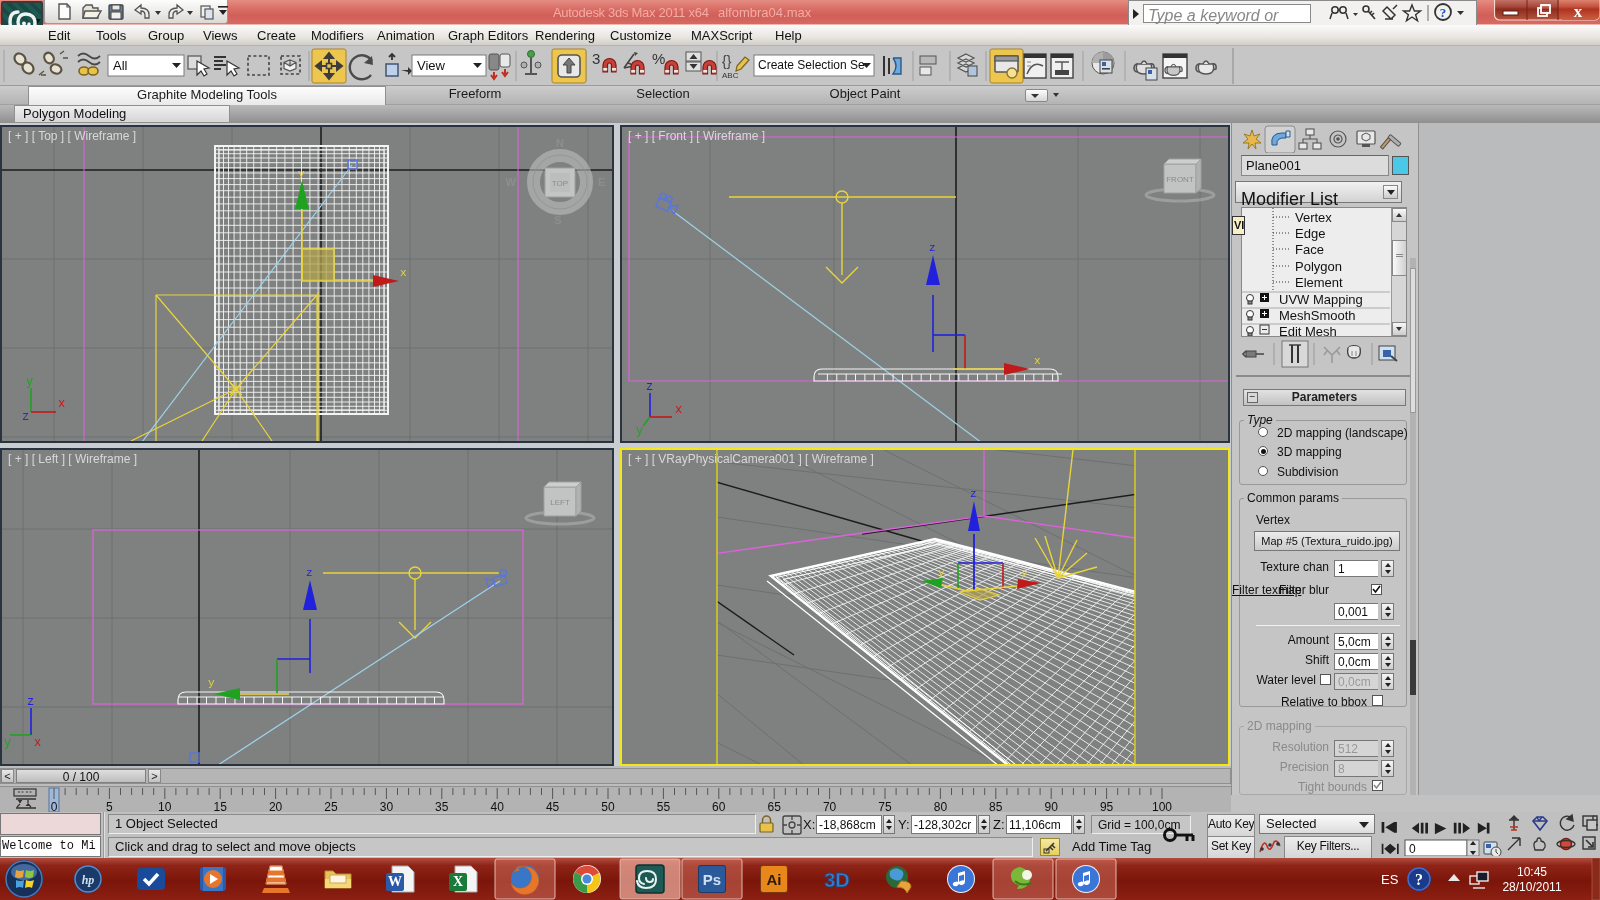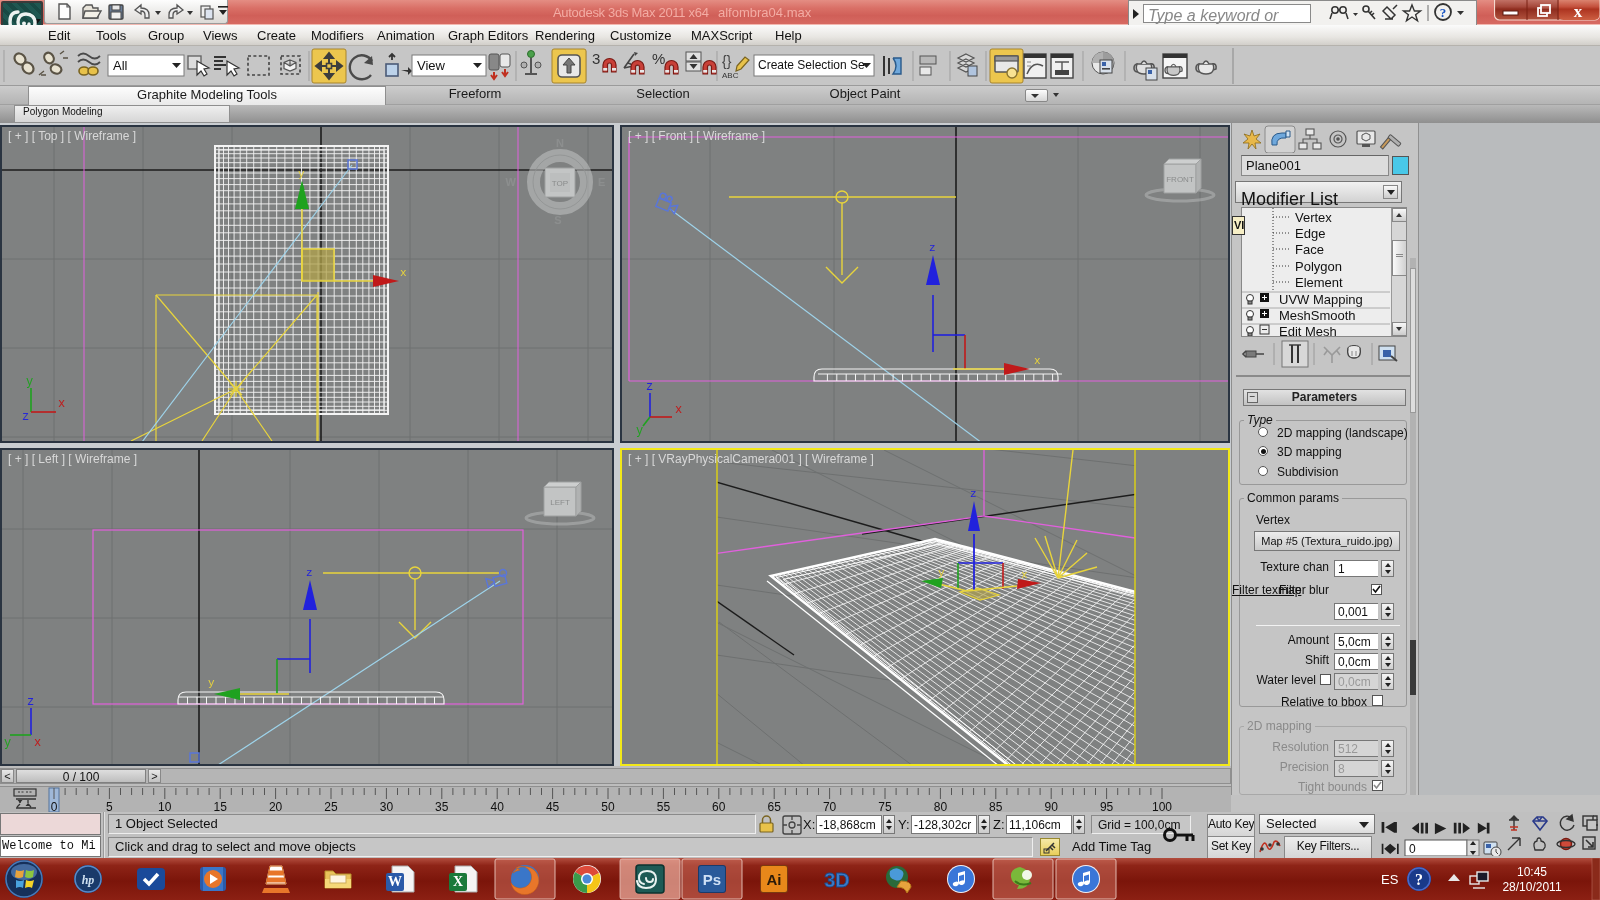--- a/index.html
+++ b/index.html
@@ -38,21 +38,21 @@
 .menu { position:absolute; top:3px; font-size:13px; color:#111; }
 
 
 #toolbar { left:0; top:46px; width:1600px; height:40px; background:#c6c6c6; border-bottom:1px solid #9b9b9b; }
 
 
 #ribbon1 { left:0; top:86px; width:1600px; height:19px; background:linear-gradient(#cccccc,#b4b4b4); border-bottom:1px solid #a0a0a0; }
 .rtab { position:absolute; top:0px; height:19px; font-size:13px; color:#1a1a1a; text-align:center; padding-top:0; }
 #rtab-active { left:28px; width:358px; background:linear-gradient(#fdfdfd,#e9e9e9); border:1px solid #8f8f8f; border-bottom:none; }
 #ribbon2 { left:0; top:105px; width:1600px; height:18px; background:linear-gradient(#b9b9b9,#8f8f8f); }
-#polytab { position:absolute; left:14px; top:0px; width:216px; height:18px; background:linear-gradient(#efefef,#d6d6d6); border:1px solid #8f8f8f; font-size:10px; color:#111; padding:0px 0 0 8px; }
+#polytab { position:absolute; left:14px; top:0px; width:216px; height:18px; background:linear-gradient(#efefef,#d6d6d6); border:1px solid #8f8f8f; font-size:13px; color:#111; padding:0px 0 0 8px; }
 
 
 #viewarea { left:0; top:123px; width:1231px; height:643px; background:#c9cdd1; }
 .vp { position:absolute; background:#7f8181; border:2px solid #2a3441; }
 #vp-cam { border:2px solid #2a3441; }
 
 
 #cmdpanel { left:1231px; top:123px; width:187px; height:672px; background:#c5c5c5; border-left:1px solid #8e8e8e; }
 #cmdempty { left:1418px; top:123px; width:182px; height:672px; background:#b9bbbd; border-left:1px solid #909090; }
 

